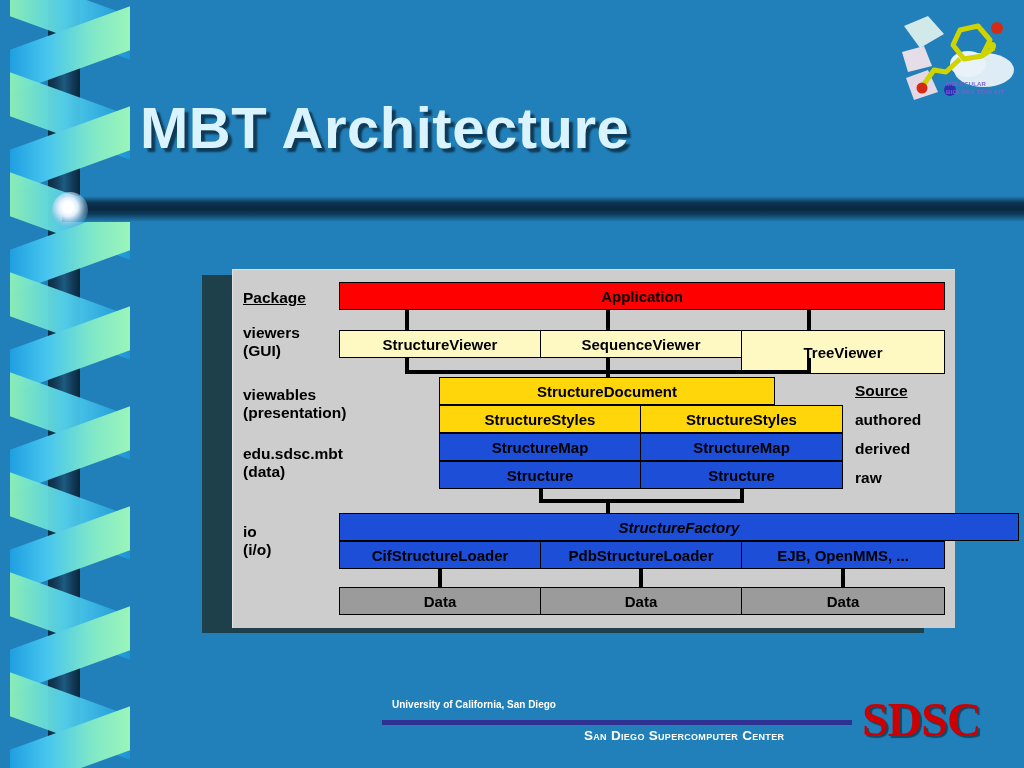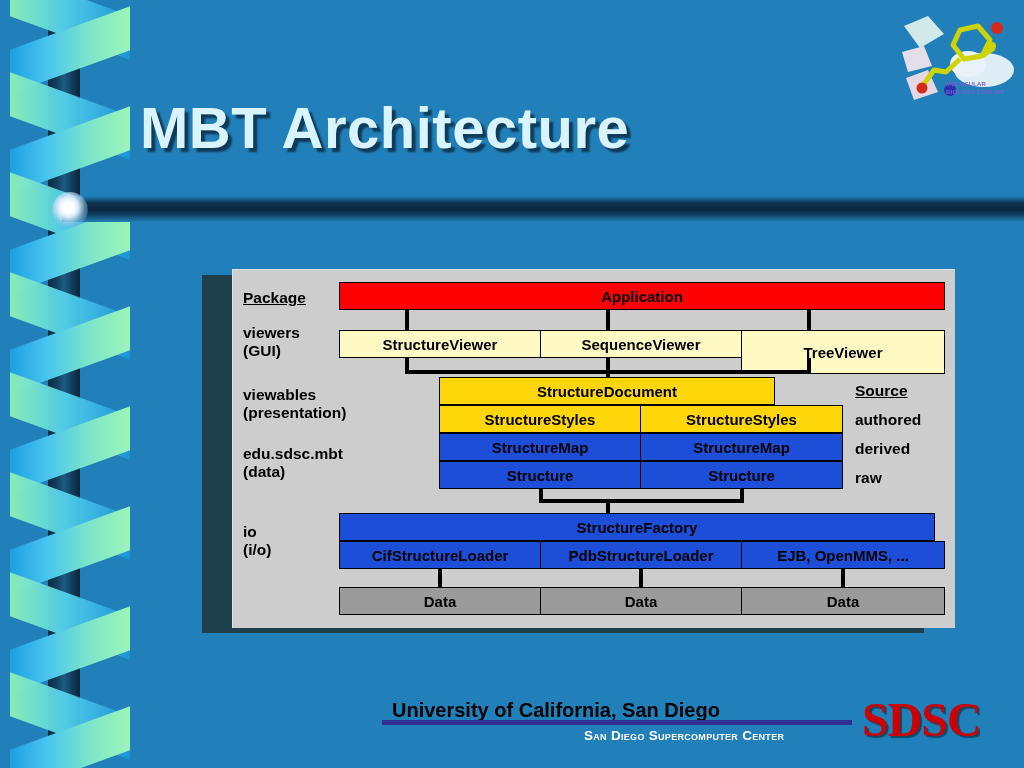--- a/index.html
+++ b/index.html
@@ -189,23 +189,23 @@
     position: absolute;
     right: -2px; top: 0;
     width: 40px; height: 42px;
     background: #ffffff;
     clip-path: polygon(62% 0, 100% 0, 38% 100%, 0 100%);
   }
 
   .uni-name {
     position: absolute;
     left: 392px; top: 699px;
-    font-size: 20px;
-    font-weight: bold;
-    color: #000000;
+    font-size: 10px;
+    font-weight: bold;
+    color: #ffffff;
     white-space: nowrap;
   }
   .uni-rule {
     position: absolute;
     left: 382px; top: 720px;
     width: 470px; height: 5px;
     background: #2e3192;
   }
   .sdsc-sub {
     position: absolute;
@@ -339,21 +339,21 @@
     <div class="src-col u" style="left:622px; top:112px;">Source</div>
     <div class="src-col" style="left:622px; top:141px;">authored</div>
     <div class="src-col" style="left:622px; top:170px;">derived</div>
     <div class="src-col" style="left:622px; top:199px;">raw</div>
 
     <div class="conn" style="left:306px; top:219px; width:4px; height:14px;"></div>
     <div class="conn" style="left:507px; top:219px; width:4px; height:14px;"></div>
     <div class="conn" style="left:306px; top:229px; width:205px; height:4px;"></div>
     <div class="conn" style="left:373px; top:229px; width:4px; height:16px;"></div>
 
-    <div class="bx c-green" style="left:106px; top:243px; width:596px; height:28px;">StructureFactory</div>
+    <div class="bx c-green" style="left:106px; top:243px; width:680px; height:28px;font-style:italic;">StructureFactory</div>
 
     <div class="bx c-green" style="left:106px; top:271px; width:202px; height:28px;">CifStructureLoader</div>
     <div class="bx c-green" style="left:307px; top:271px; width:202px; height:28px;">PdbStructureLoader</div>
     <div class="bx c-green" style="left:508px; top:271px; width:204px; height:28px;">EJB, OpenMMS, ...</div>
 
     <div class="conn" style="left:205px; top:299px; width:4px; height:20px;"></div>
     <div class="conn" style="left:406px; top:299px; width:4px; height:20px;"></div>
     <div class="conn" style="left:608px; top:299px; width:4px; height:20px;"></div>
 
     <div class="bx c-gray" style="left:106px; top:317px; width:202px; height:28px;">Data</div>

